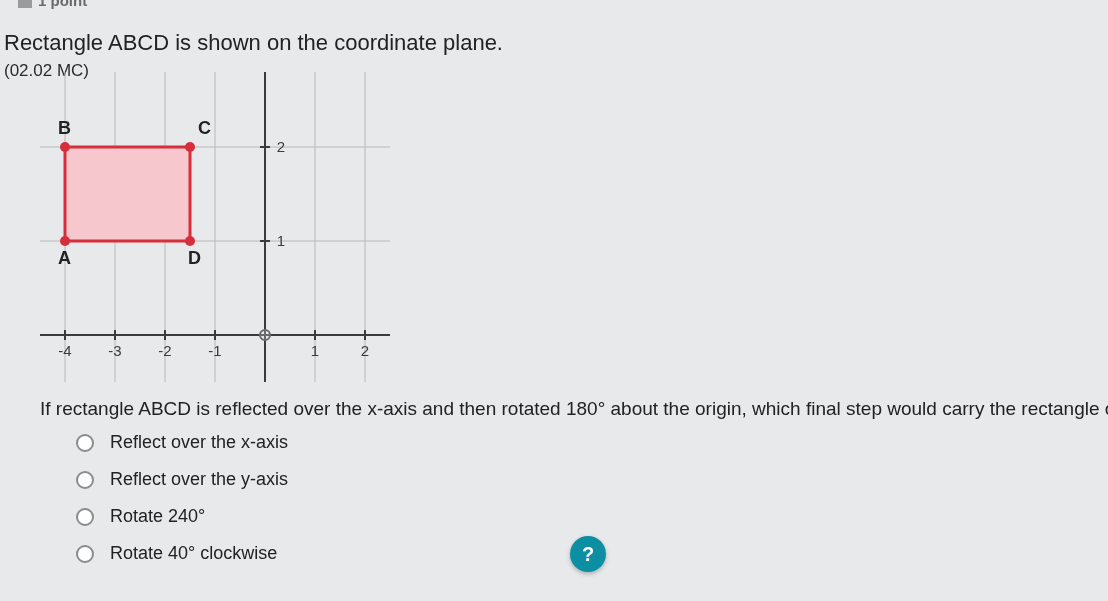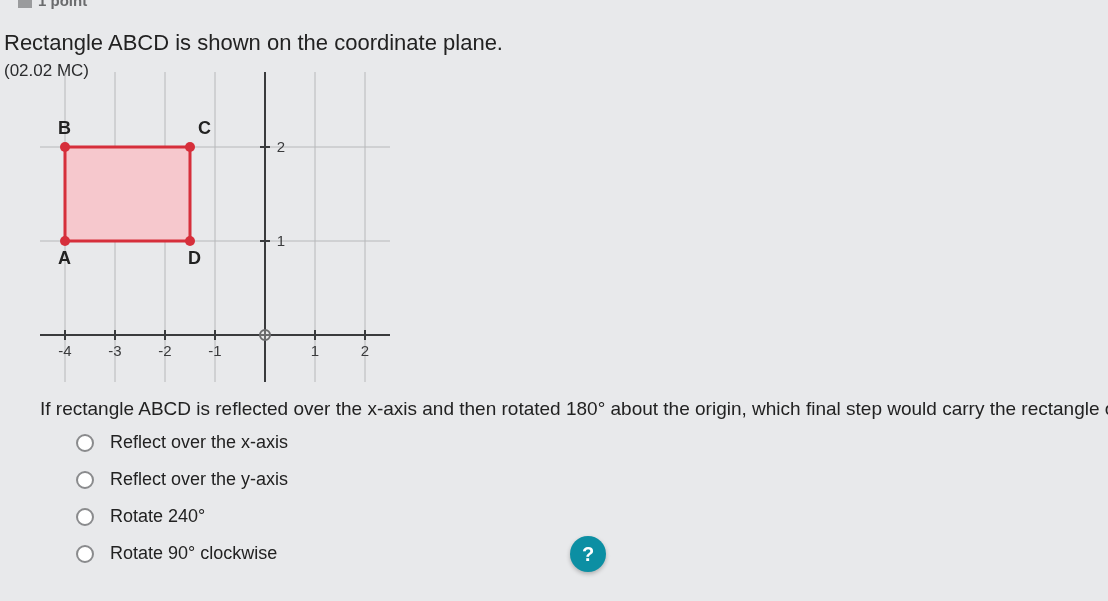--- a/index.html
+++ b/index.html
@@ -176,19 +176,19 @@
   <div class="option">
     <span class="radio"></span>
     <span>Reflect over the y-axis</span>
   </div>
   <div class="option">
     <span class="radio"></span>
     <span>Rotate 240°</span>
   </div>
   <div class="option">
     <span class="radio"></span>
-    <span>Rotate 90° clockwise</span>
+    <span>Rotate 40° clockwise</span>
   </div>
 </div>
 
 <div class="help-badge">
   <span>?</span>
 </div>
 
 </body></html>

